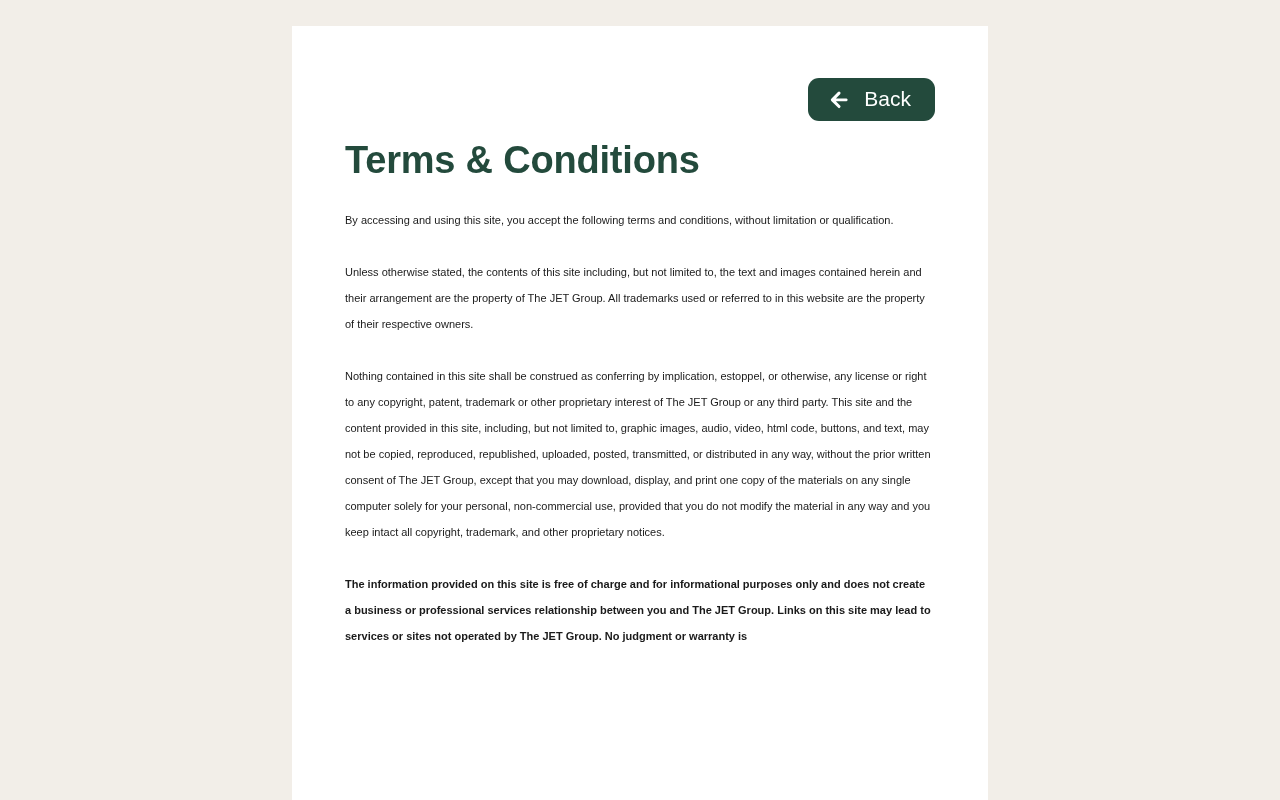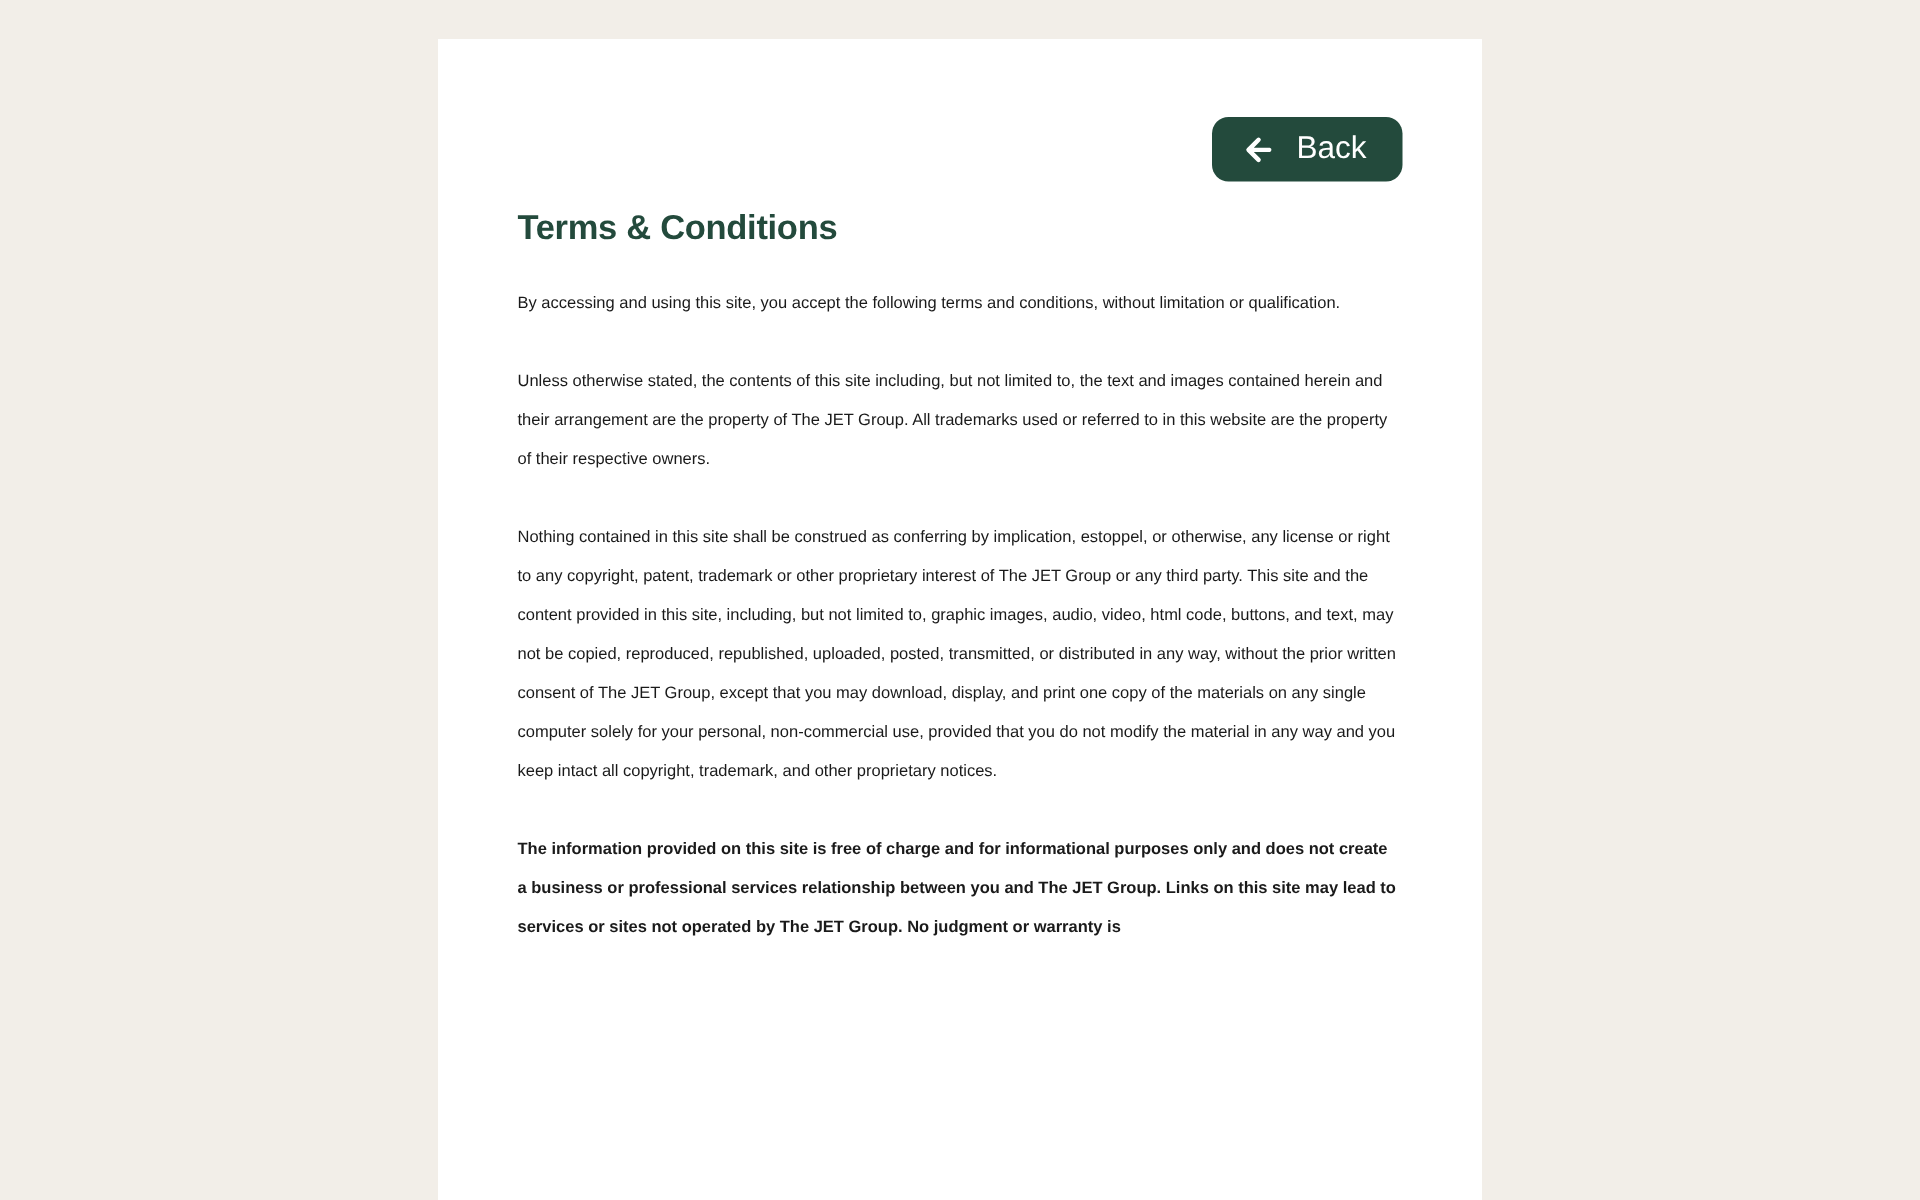--- a/index.html
+++ b/index.html
@@ -69,21 +69,21 @@
     display: block;
   }
   .back-label {
     position: relative;
     top: -1px;
   }
   h1.page-title {
     margin: 16px 0 0 0;
     color: #234a3c;
     font-family: "Liberation Sans", sans-serif;
-    font-size: 23px;
+    font-size: 38px;
     font-weight: bold;
     line-height: 1.22;
     letter-spacing: -0.2px;
   }
   .body-copy {
     margin-top: 24px;
   }
   .body-copy p {
     margin: 0 3px 26px 0;
     color: #1a1a1a;

